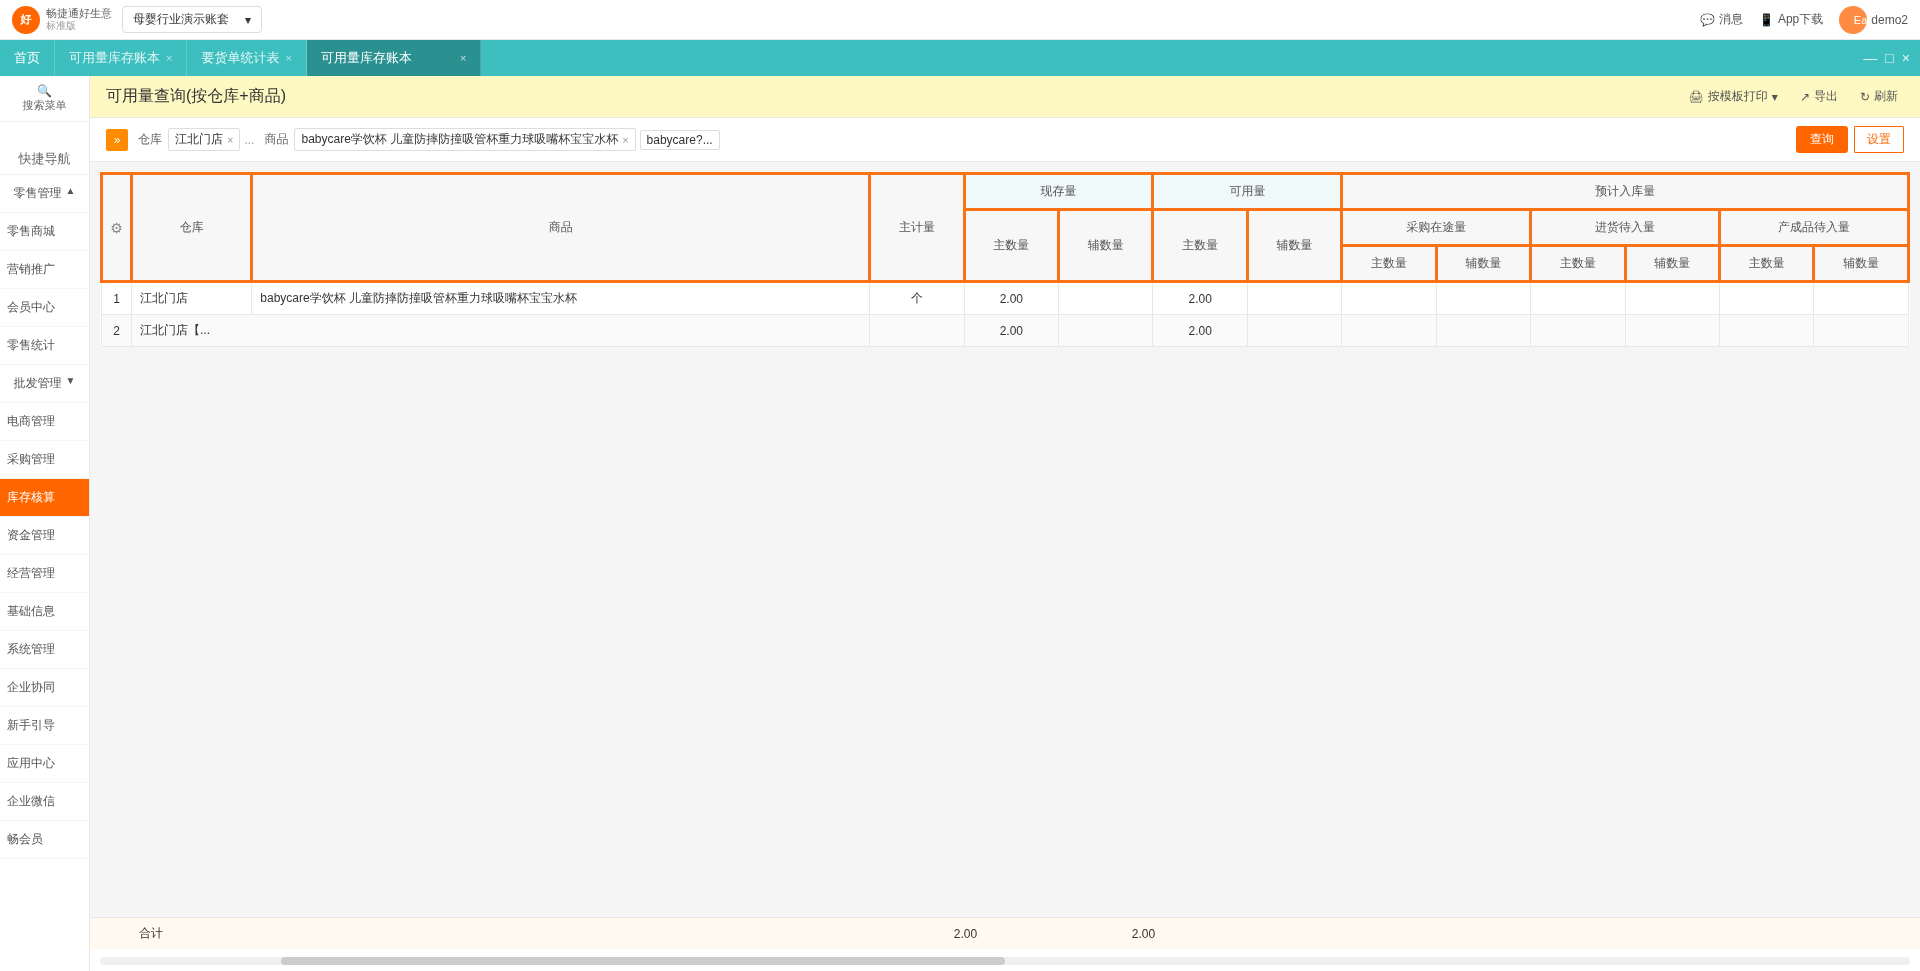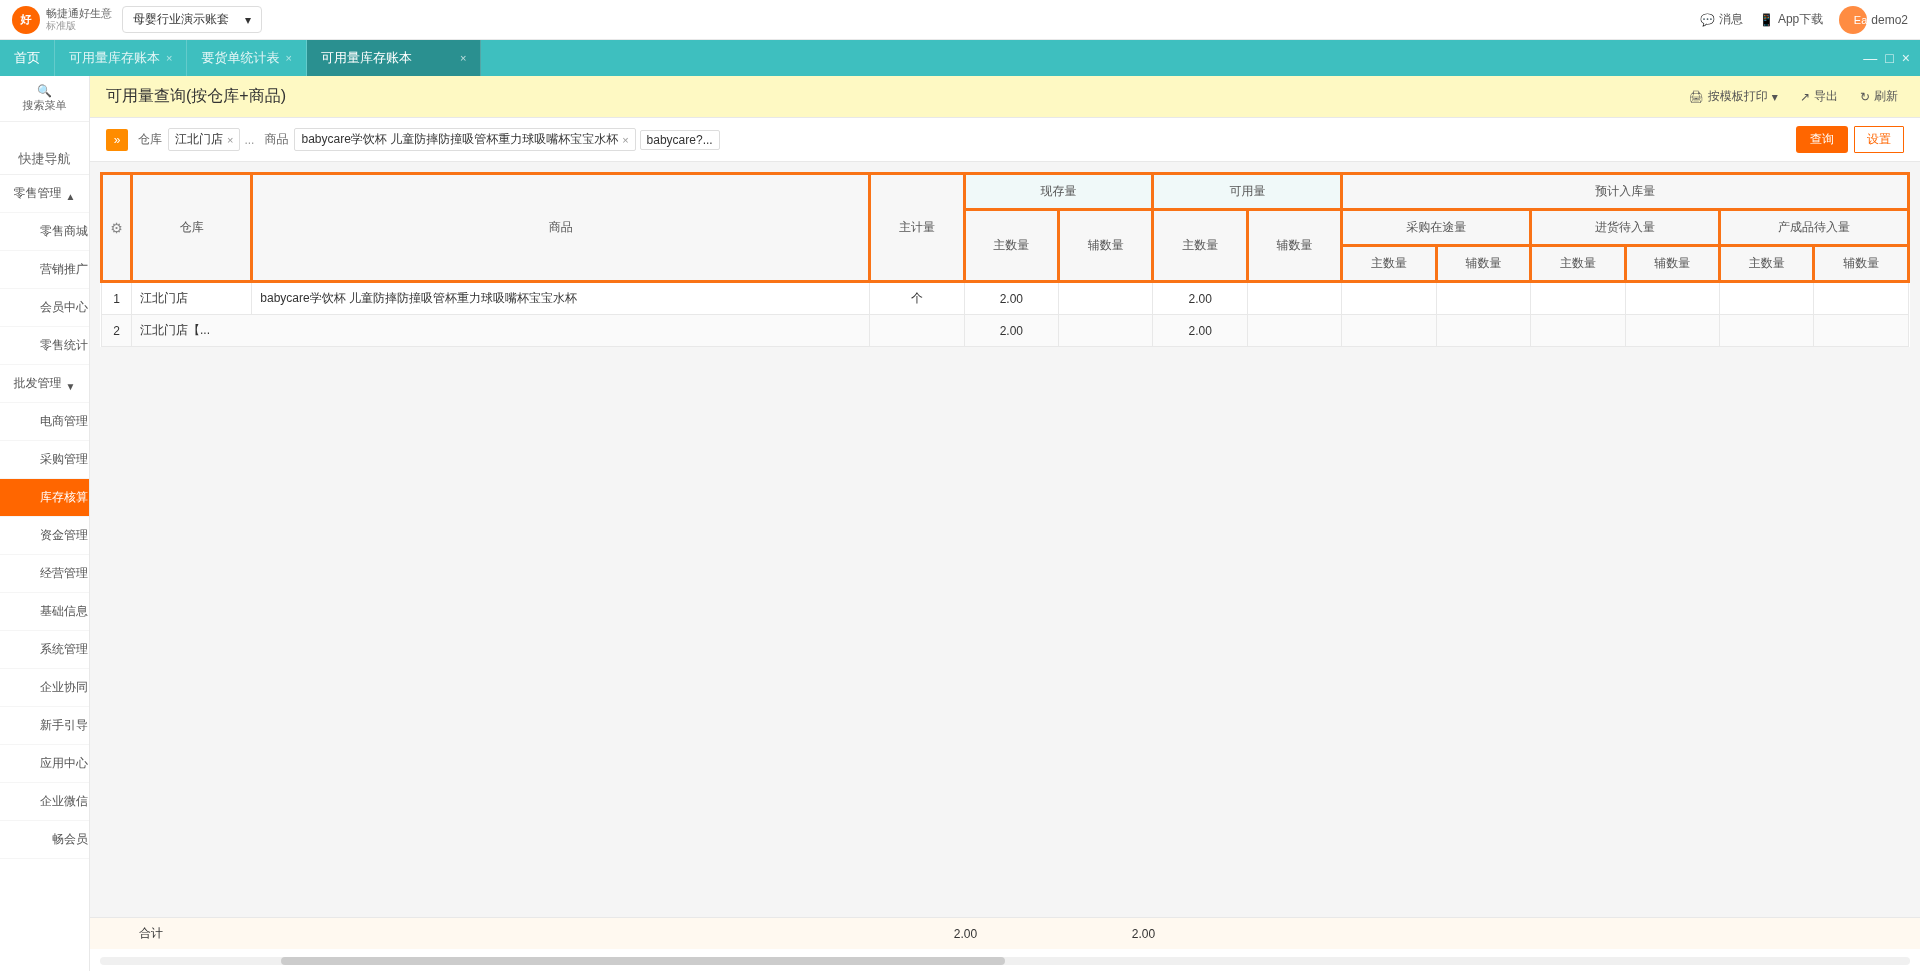--- a/index.html
+++ b/index.html
@@ -161,29 +161,29 @@
     .sidebar-nav {
       padding: 6px 0;
       font-size: 13px;
       color: #666;
       cursor: pointer;
       border-bottom: 1px solid #f0f0f0;
       text-align: center;
       margin-top: 22px;
     }
     .sidebar-item {
-      padding: 10px 1px;
+      padding: 10px 7px;
       text-align: center;
       cursor: pointer;
       color: #555;
       font-size: 12px;
       border-bottom: 1px solid #f5f5f5;
       display: flex;
       flex-direction: column;
-      align-items: flex-end;
+      align-items: flex-start;
       gap: 2px;
     }
     .sidebar-item.active {
       background: #ff6600;
       color: white;
     }
     .sidebar-item.has-arrow {
       flex-direction: row;
       justify-content: center;
       gap: 4px;

